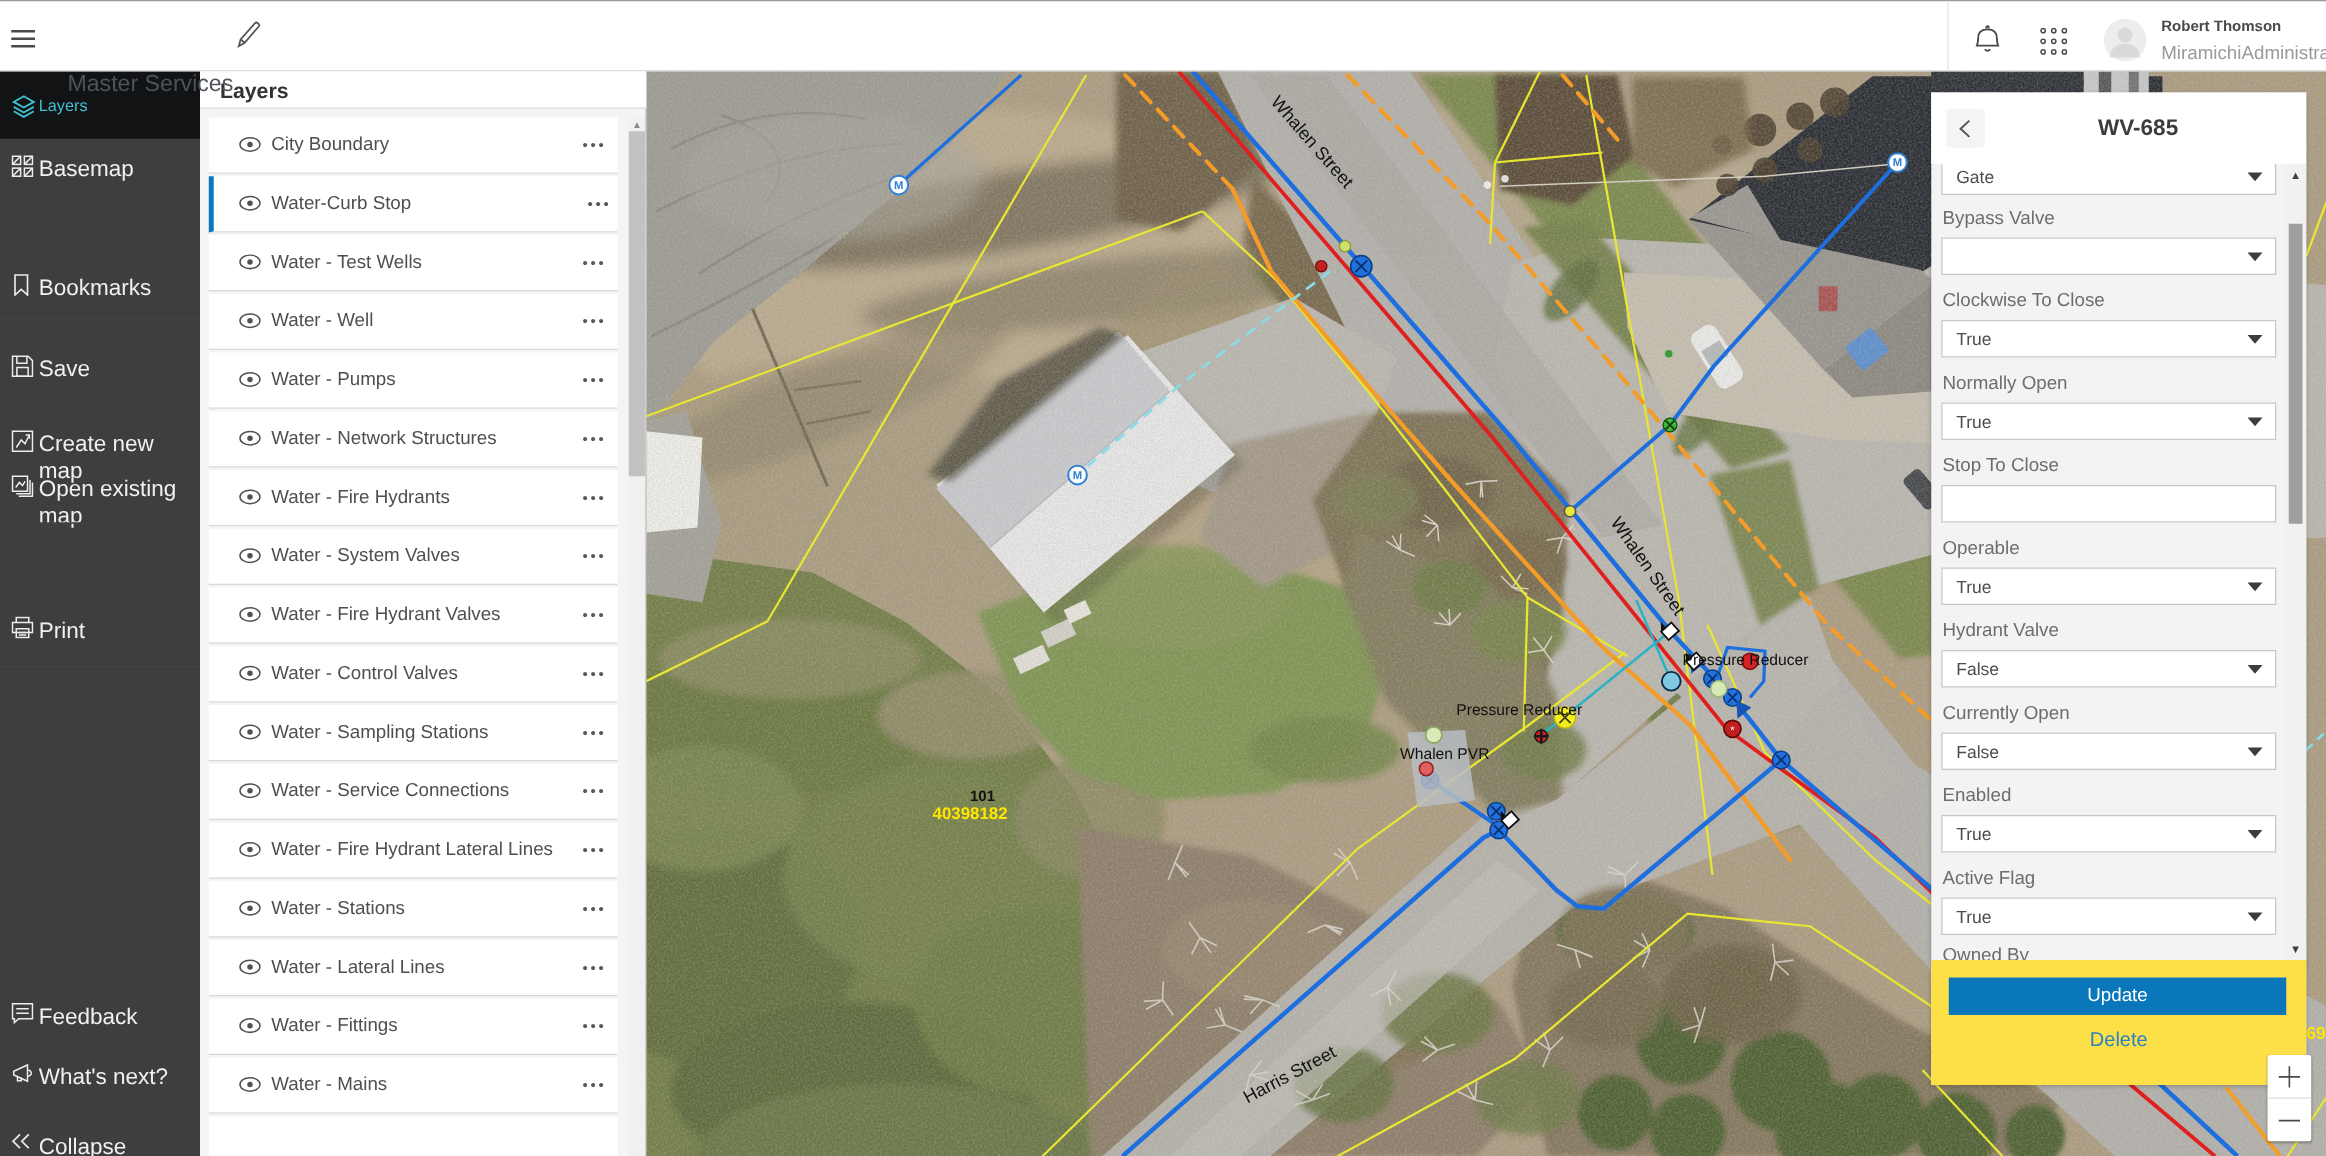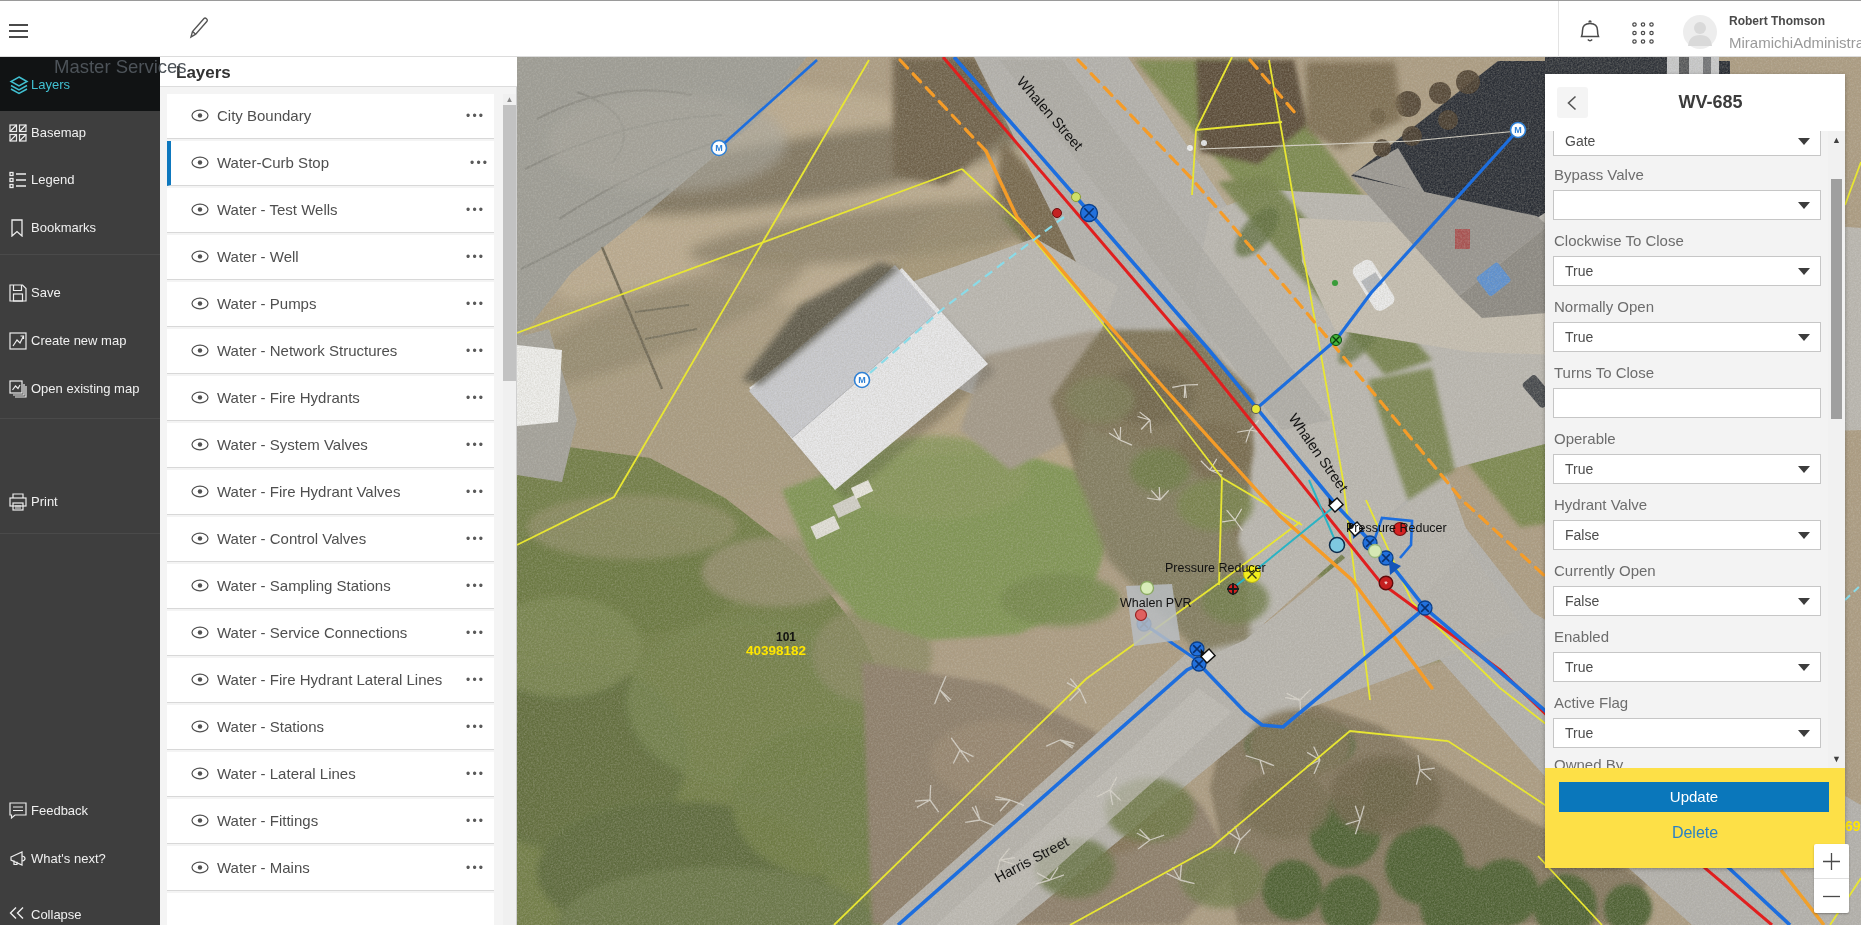--- a/index.html
+++ b/index.html
@@ -8,21 +8,21 @@
 .abs { position:absolute; }
 
 #hdr { position:absolute; left:0; top:0; width:1861px; height:57px; background:#fff; border-top:1px solid #9a9a9a; border-bottom:1px solid #dcdcdc; z-index:30; }
 #burger div { width:19px; height:2px; background:#4a4a4a; margin-bottom:4px; }
 #title { position:absolute; left:54px; top:18px; font-size:18.5px; color:#4d5359;margin-top:37px; }
 #hdrdiv { position:absolute; left:1558px; top:0; width:1px; height:56px; background:#e3e3e3; }
 .uname { position:absolute; left:1729px; top:13px; font-size:12px; font-weight:bold; color:#4a4a4a; white-space:nowrap; }
 .urole { position:absolute; left:1729px; top:33px; font-size:15px; color:#9a9a9a; white-space:nowrap; }
 
 #sb { position:absolute; left:0; top:58px; width:160px; height:867px; background:#3e3e3e; z-index:25; }
-.sbi { position:absolute; left:0; width:160px; height:46px; color:#f0f0f0; font-size:13px; }
+.sbi { position:absolute; left:0; width:160px; height:46px; color:#f0f0f0; font-size:18px; }
 .sbi svg { position:absolute; left:9px; top:50%; margin-top:-9px; }
 .sbi span { position:absolute; left:31px; top:50%; margin-top:-8px; }
 .sbsep { position:absolute; left:0; width:160px; height:1px; background:#2c2c2c; border-bottom:1px solid #4a4a4a; }
 #sbactive { position:absolute; left:0; top:-1px; width:160px; height:54px; background:#111314; color:#41c0d1; font-size:13px; }
 
 #lp { position:absolute; left:160px; top:58px; width:357px; height:867px; background:#f4f4f4; border-right:1px solid #cfcfcf; z-index:20; }
 #lphead { position:absolute; left:0; top:0; width:357px; height:29px; background:#fff; border-bottom:1px solid #dcdcdc; }
 #lphead b { position:absolute; left:16px; top:5px; font-size:17px; color:#323232; }
 #lplist { position:absolute; left:7px; top:36px; width:327px; }
 .li { position:relative; width:327px; height:45px; background:#fff; border-bottom:1px solid #d8d8d8; margin-bottom:2px; }
@@ -480,47 +480,38 @@
         <svg class="abs" width="18" height="18" viewBox="0 0 18 18" fill="none" stroke="#ededed" stroke-width="1.2">
           <rect x="1" y="1" width="6.5" height="6.5"></rect>
           <rect x="10.5" y="1" width="6.5" height="6.5"></rect>
           <rect x="1" y="10.5" width="6.5" height="6.5"></rect>
           <rect x="10.5" y="10.5" width="6.5" height="6.5"></rect>
           <path d="M1 7.5 L7.5 1 M10.5 7.5 L17 1 M1 17 L7.5 10.5 M10.5 17 L17 10.5"></path>
         </svg>
         <span>Basemap</span>
       </div>
 
-<div class="sbi" style="top:99px;">
-        <svg class="abs" width="18" height="18" viewBox="0 0 18 18" fill="none" stroke="#ededed" stroke-width="1.3">
-          <rect x="1" y="1.5" width="3" height="3"></rect>
-          <rect x="1" y="7.5" width="3" height="3"></rect>
-          <rect x="1" y="13.5" width="3" height="3"></rect>
-          <path d="M7 3 H17 M7 9 H17 M7 15 H17"></path>
-        </svg>
-        <span>Legend</span>
-      </div>
 
 <div class="sbi" style="top:147px;">
         <svg class="abs" width="16" height="18" viewBox="0 0 16 18" fill="none" stroke="#ededed" stroke-width="1.3">
           <path d="M3 1 H13 V17 L8 12.5 L3 17 Z"></path>
         </svg>
         <span>Bookmarks</span>
       </div>
 
 <div class="sbi" style="top:212px;">
         <svg class="abs" width="18" height="18" viewBox="0 0 18 18" fill="none" stroke="#ededed" stroke-width="1.2">
           <path d="M1 1 H13.5 L17 4.5 V17 H1 Z"></path>
           <path d="M4.5 1 V6.5 H12.5 V1"></path>
           <rect x="4.5" y="10" width="9" height="7"></rect>
         </svg>
         <span>Save</span>
       </div>
 
-<div class="sbi" style="top:260px;padding-left:12px;">
+<div class="sbi" style="top:272px;padding-left:12px;">
         <svg class="abs" width="18" height="18" viewBox="0 0 18 18" fill="none" stroke="#ededed" stroke-width="1.2">
           <rect x="1" y="1" width="16" height="16"></rect>
           <path d="M4 14 L8 8 L11 11 L14.5 4"></path>
           <path d="M11.5 4 H14.5 V7"></path>
         </svg>
         <span>Create new map</span>
       </div>
 
 <div class="sbi" style="top:308px;">
         <svg class="abs" width="18" height="18" viewBox="0 0 18 18" fill="none" stroke="#ededed" stroke-width="1.2">
@@ -759,21 +750,21 @@
 <div class="fbox" style="top:59px;">
           <span class="caret"></span>
         </div>
 
 <div class="flab" style="top:101px;">Clockwise To Close</div>
 <div class="fbox" style="top:125px;">True<span class="caret"></span></div>
 
 <div class="flab" style="top:167px;">Normally Open</div>
 <div class="fbox" style="top:191px;">True<span class="caret"></span></div>
 
-<div class="flab" style="top:233px;">Turns To Close</div>
+<div class="flab" style="top:233px;">Stop To Close</div>
 <div class="fbox" style="top:257px;"></div>
 
 <div class="flab" style="top:299px;">Operable</div>
 <div class="fbox" style="top:323px;">True<span class="caret"></span></div>
 
 <div class="flab" style="top:365px;">Hydrant Valve</div>
 <div class="fbox" style="top:389px;">False<span class="caret"></span></div>
 
 <div class="flab" style="top:431px;">Currently Open</div>
 <div class="fbox" style="top:455px;">False<span class="caret"></span></div>

